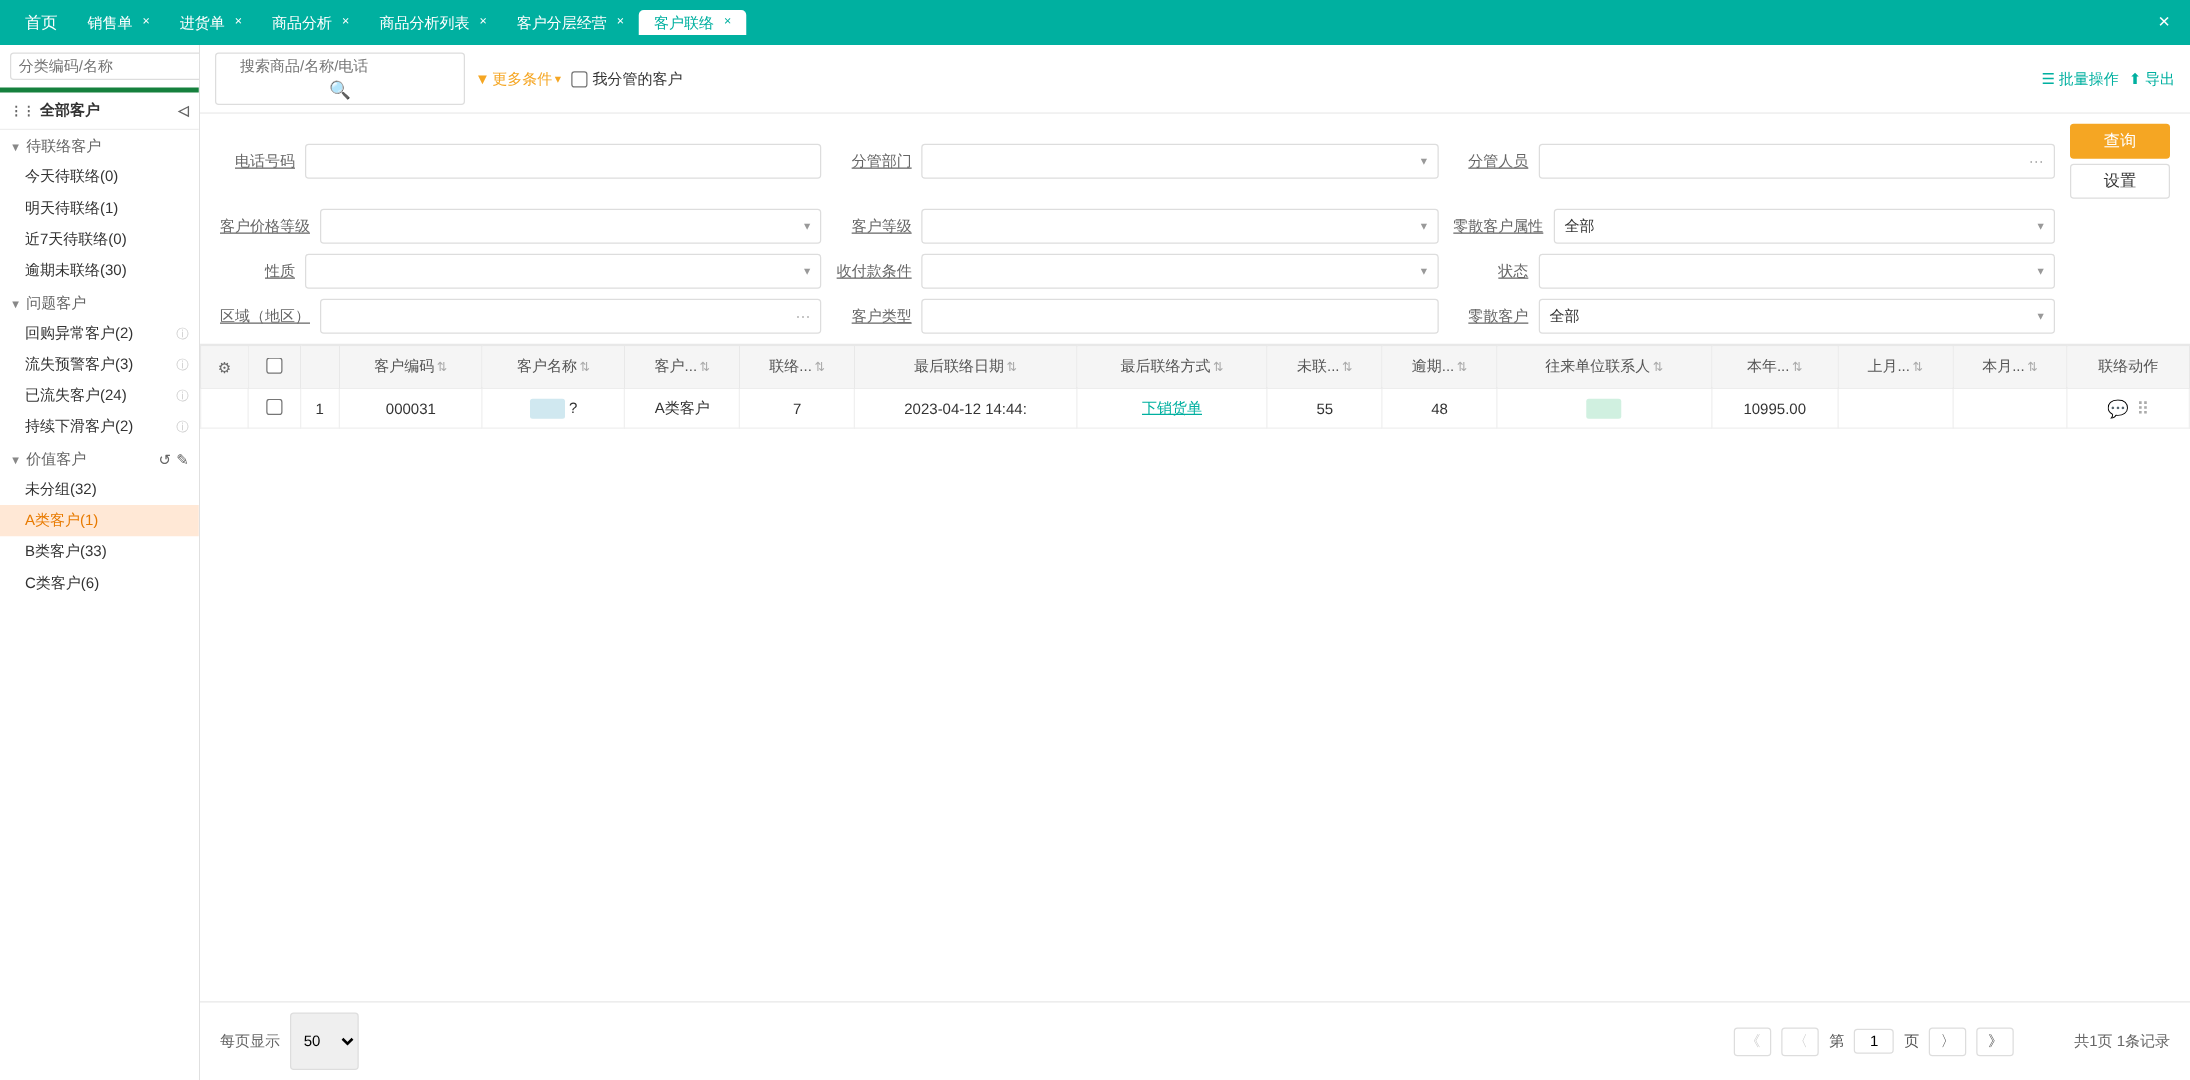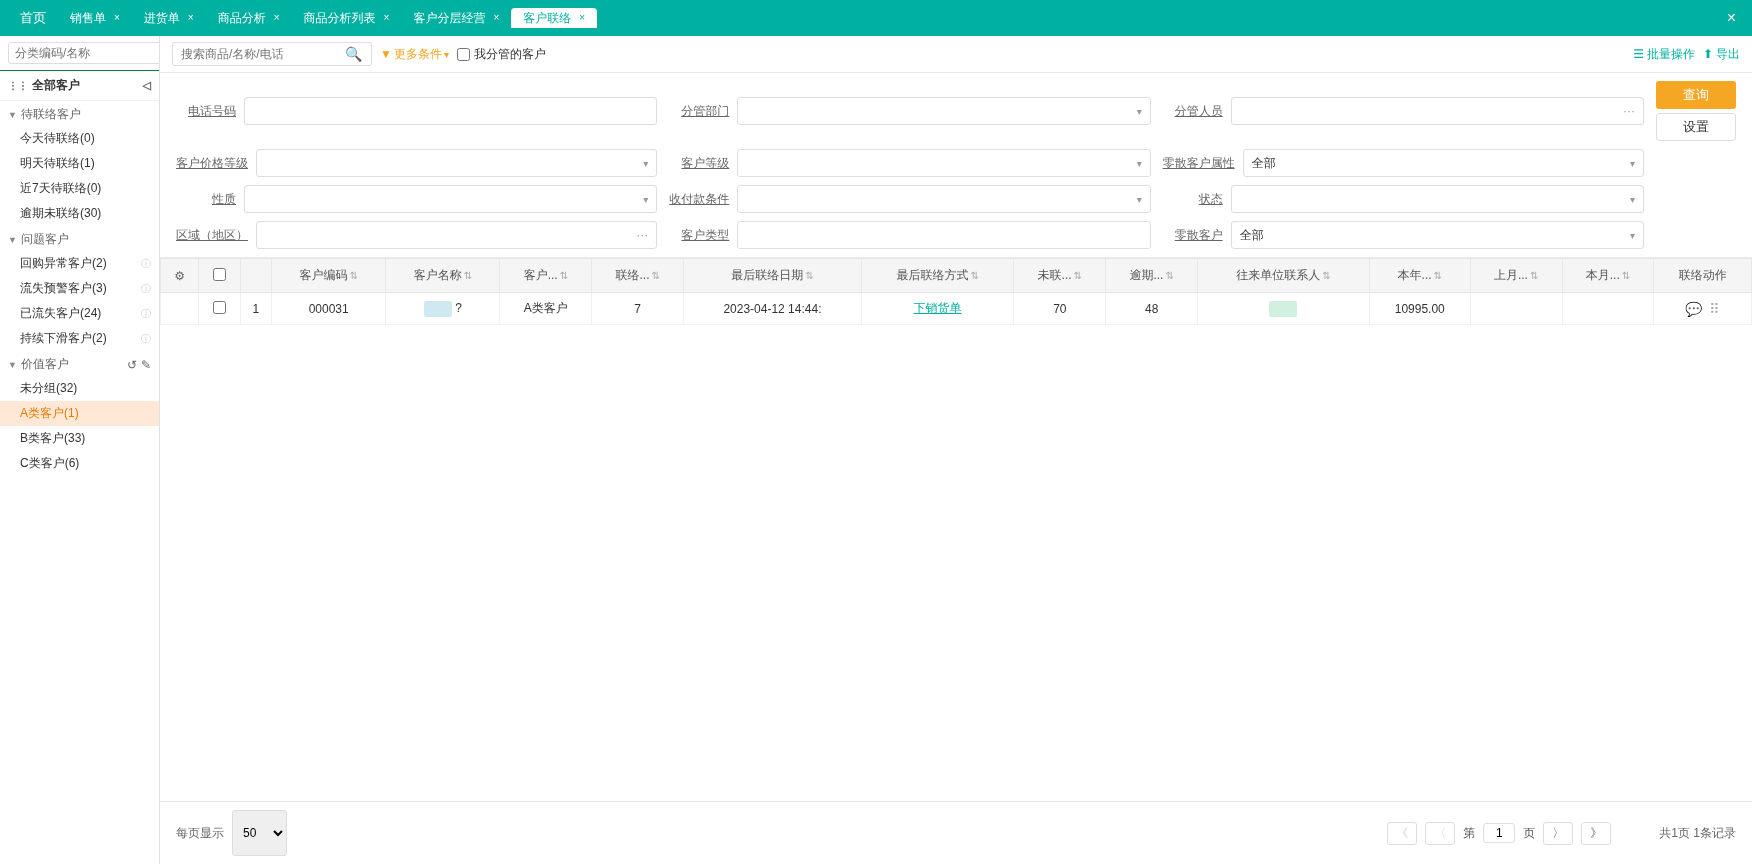--- a/index.html
+++ b/index.html
@@ -21,21 +21,21 @@
 
     
     .main-layout { display: flex; height: calc(864px - 36px); }
 
     
     .sidebar {
       width: 160px; background: #fff; border-right: 1px solid #e0e0e0;
       display: flex; flex-direction: column; overflow-y: auto;
     }
     .sidebar-search {
-      display: flex; align-items: center; padding: 6px 8px; border-bottom: 1px solid #15803d;
+      display: flex; align-items: center; padding: 6px 8px; border-bottom: 4px solid #15803d;
       gap: 4px;
     }
     .sidebar-search input {
       flex: 1; border: 1px solid #ddd; border-radius: 3px; padding: 3px 6px; font-size: 12px; color: #999;
     }
 
     .sidebar-section-header {
       display: flex; align-items: center; padding: 6px 8px; font-weight: bold; font-size: 13px;
       color: #333; border-bottom: 1px solid #eee; cursor: pointer;
     }
@@ -60,21 +60,21 @@
     
     .content { flex: 1; display: flex; flex-direction: column; background: #f5f5f5; overflow: hidden; }
 
     
     .filter-bar {
       background: #fff; padding: 6px 12px; display: flex; align-items: center; gap: 8px;
       border-bottom: 1px solid #e8e8e8;
     }
     .filter-search {
       display: flex; align-items: center; border: 1px solid #ddd; border-radius: 3px; padding: 3px 8px;
-      gap: 4px; min-width: 200px;
+      gap: 4px; min-width: 200px; flex-direction: column;
     }
     .filter-search input { border: none; outline: none; font-size: 12px; color: #999; width: 160px; }
     .filter-search .s-icon { color: #00b0a0; font-size: 14px; }
     .filter-more { color: #f5a623; cursor: pointer; display: flex; align-items: center; gap: 2px; }
     .filter-my { display: flex; align-items: center; gap: 4px; cursor: pointer; color: #333; }
     .filter-my input[type=checkbox] { cursor: pointer; }
     .filter-spacer { flex: 1; }
     .bulk-ops { color: #00b0a0; cursor: pointer; display: flex; align-items: center; gap: 3px; }
     .export-btn { color: #00b0a0; cursor: pointer; display: flex; align-items: center; gap: 3px; }
 
@@ -421,21 +421,21 @@
             <td>
               <span class="color-block"></span>
               <span>?</span>
             </td>
             <td>A类客户</td>
             <td>7</td>
             <td>2023-04-12 14:44:</td>
             <td>
               <span class="link-text">下销货单</span>
             </td>
-            <td>70</td>
+            <td>55</td>
             <td>48</td>
             <td>
               <span class="color-block2"></span>
             </td>
             <td>10995.00</td>
             <td></td>
             <td></td>
             <td>
               <div class="row-actions">
                 <span class="row-action-icon" title="chat">💬</span>

